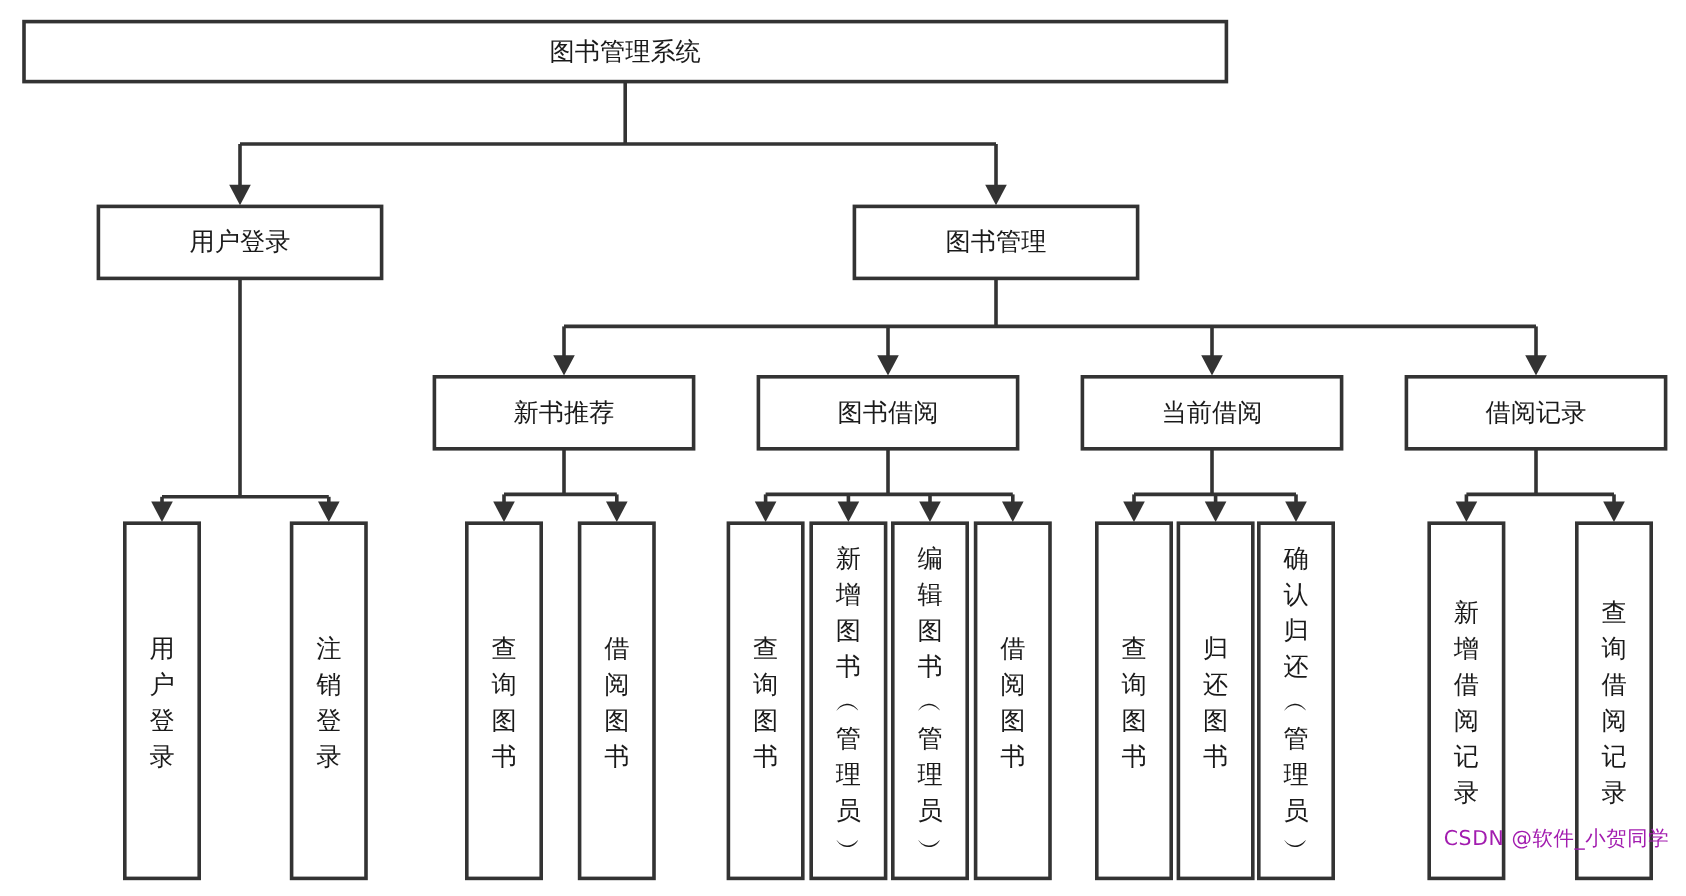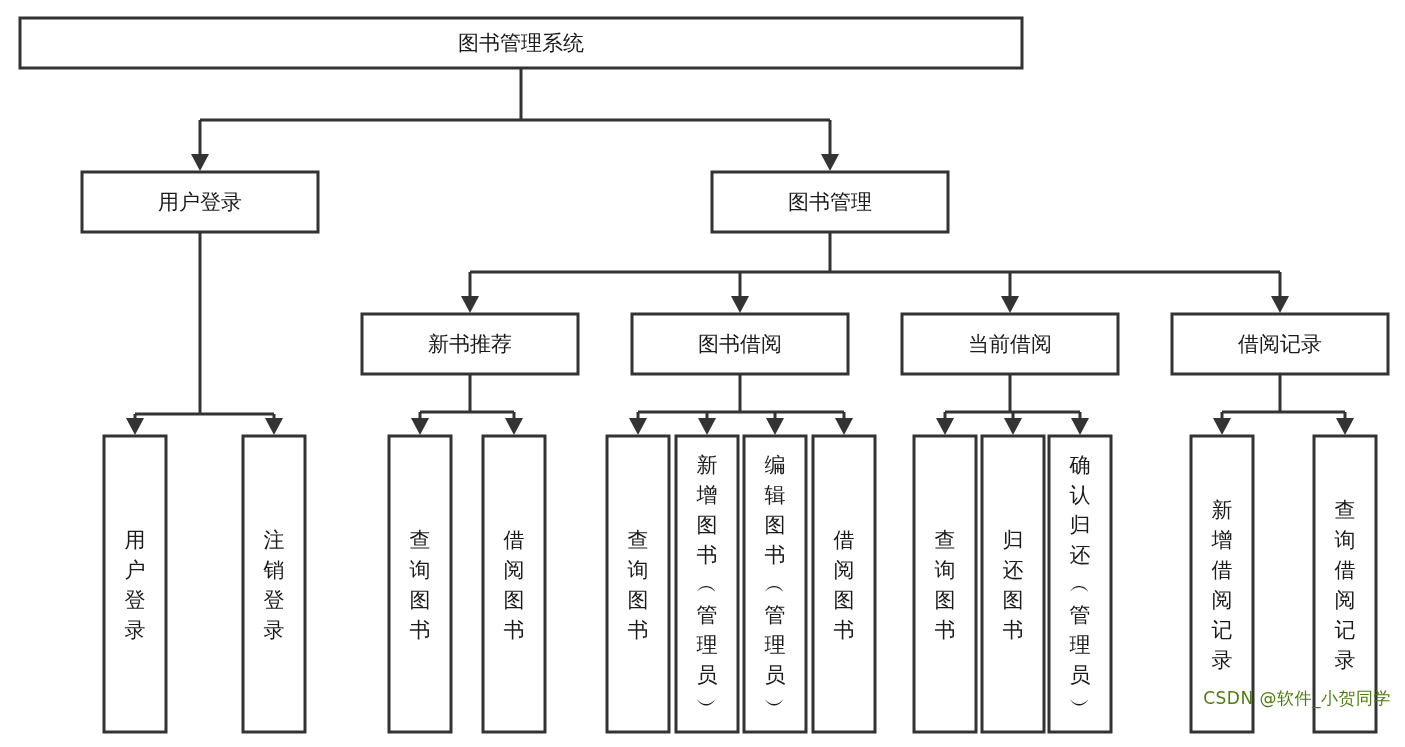--- a/index.html
+++ b/index.html
@@ -53,21 +53,21 @@
     font-family: "DejaVu Sans", "Liberation Sans", sans-serif;
     font-size: 21px;
     text-anchor: middle;
   }
   .watermark {
     position: absolute;
     right: 14px;
     bottom: 6px;
     font-family: "DejaVu Sans", "Liberation Sans", sans-serif;
     font-size: 17px;
-    color: #4d7c0f;
+    color: #a21caf;
     white-space: nowrap;
     letter-spacing: 0.5px;
   }
 </style>
 </head>
 <body>
 
 <div id="diagram-root">
 
   <svg id="flow-svg" viewBox="0 0 1405 747">

